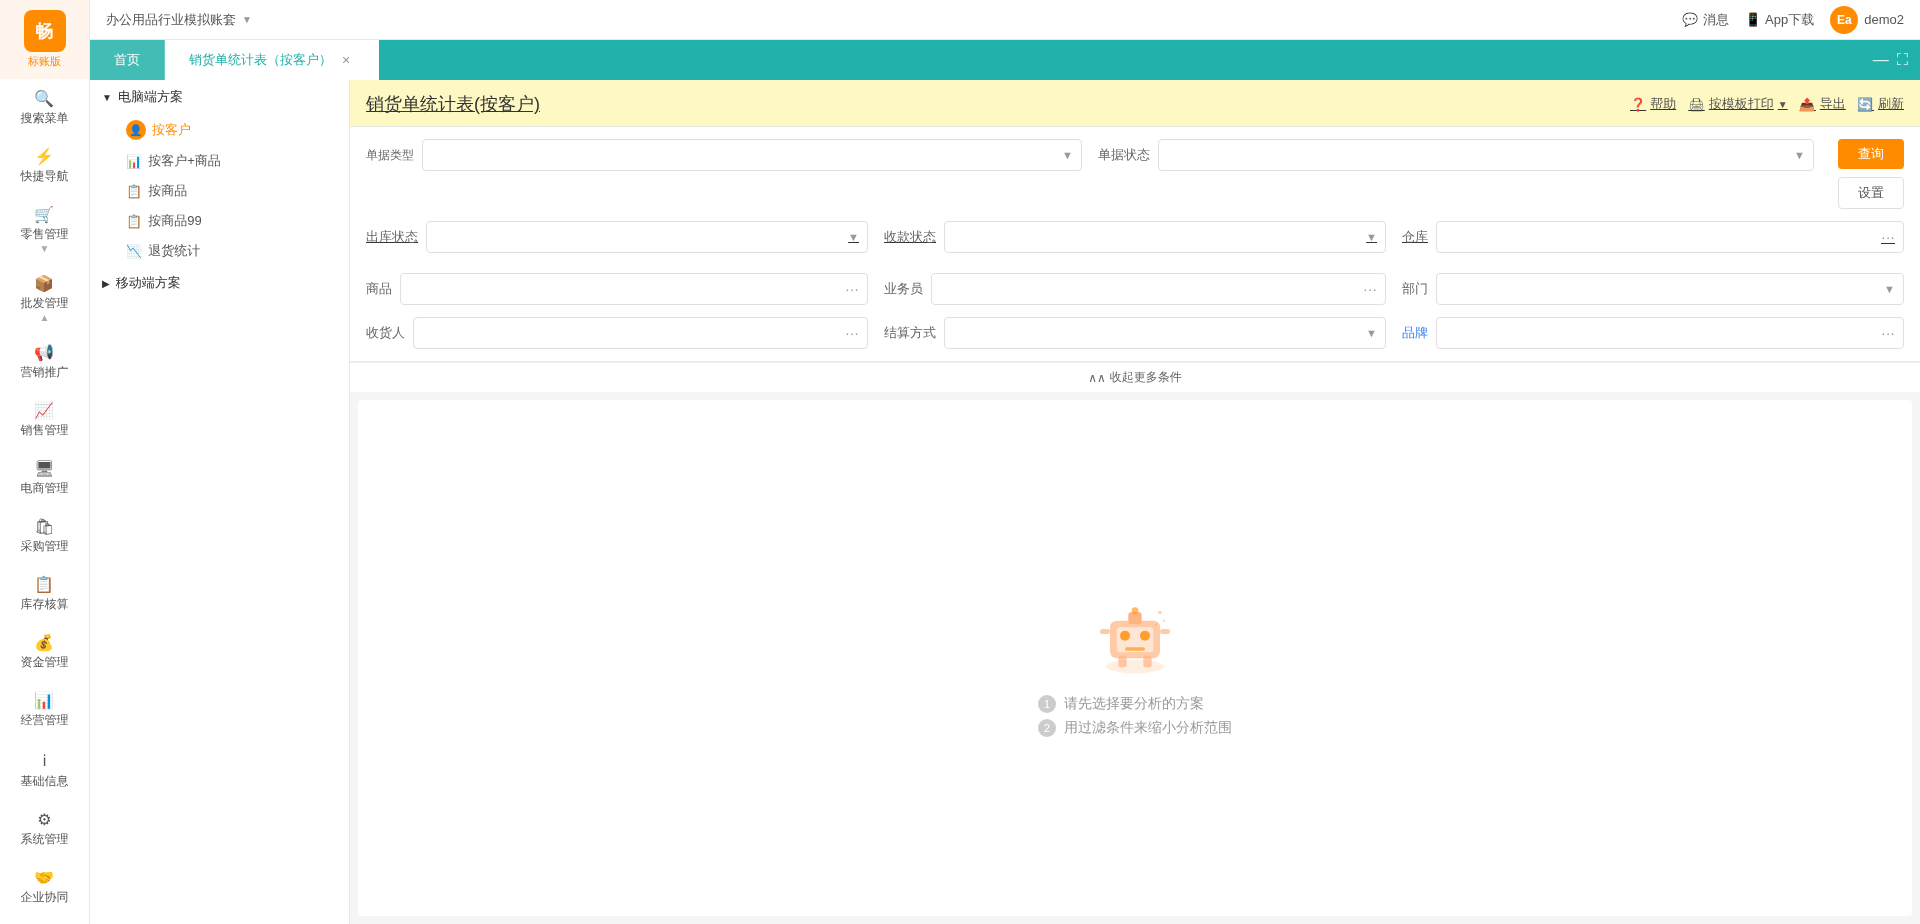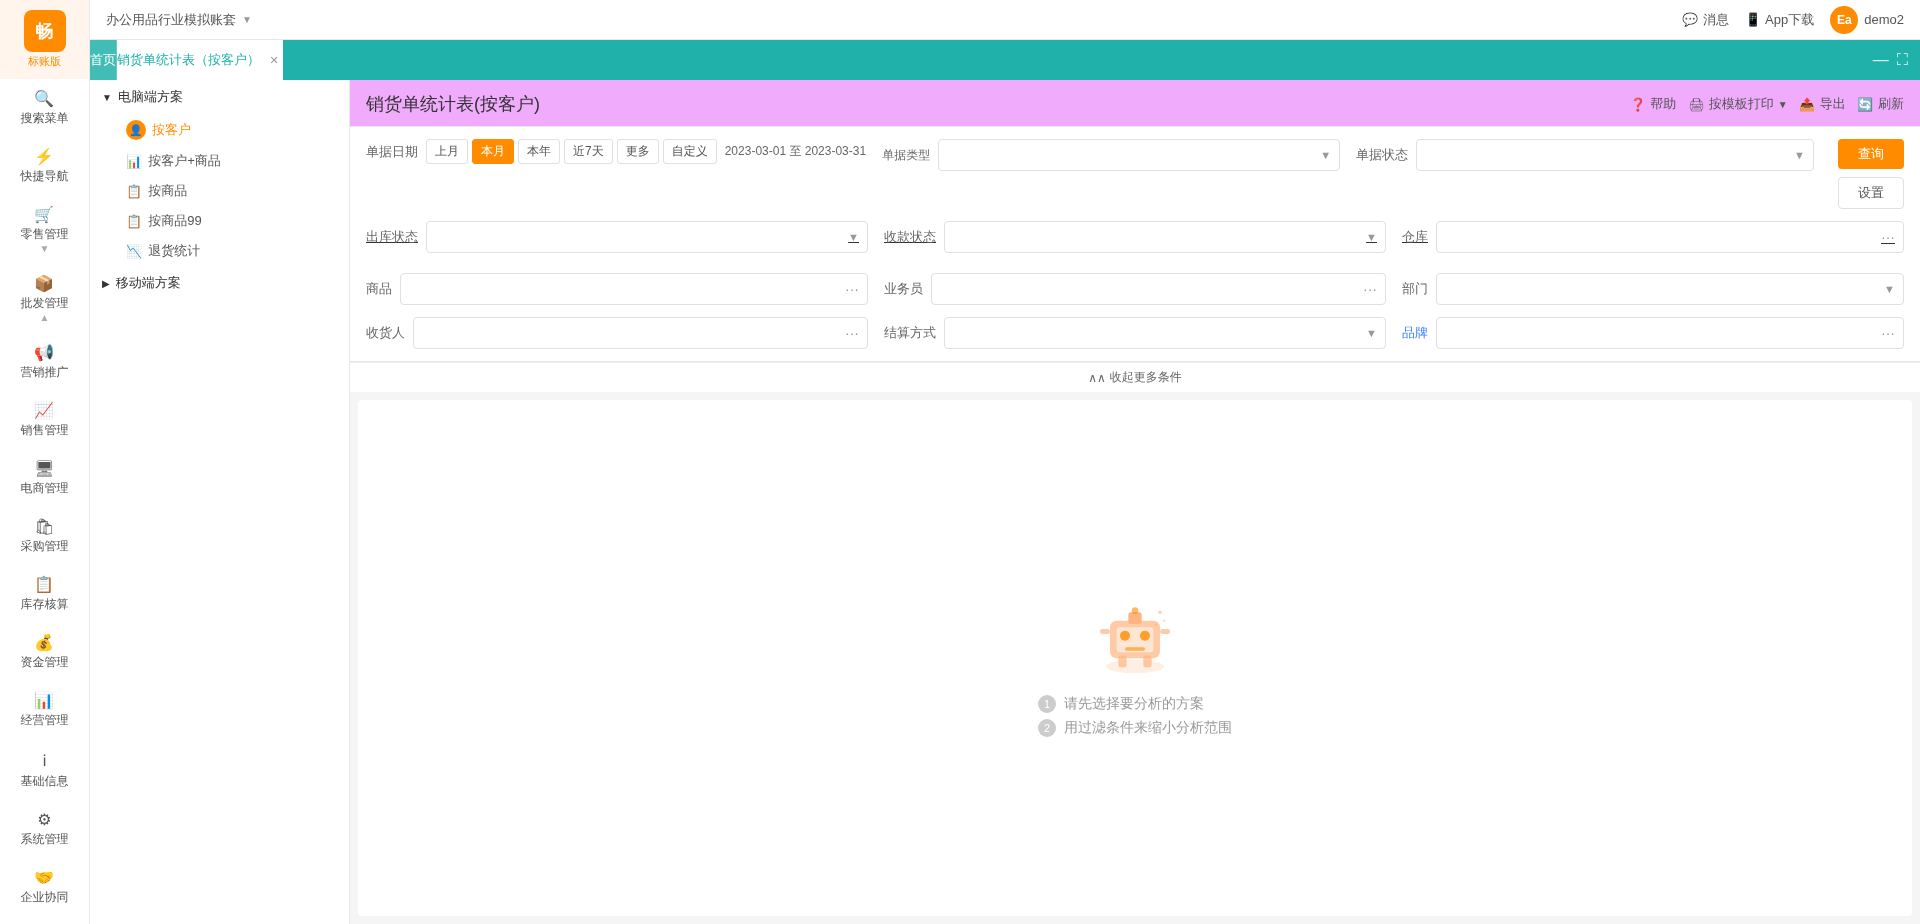--- a/index.html
+++ b/index.html
@@ -18,21 +18,21 @@
 
     
     .topbar { height: 40px; background: #fff; border-bottom: 1px solid #e8e8e8; display: flex; align-items: center; padding: 0 16px; justify-content: space-between; flex-shrink: 0; }
     .topbar-left { display: flex; align-items: center; gap: 8px; font-size: 13px; color: #555; }
     .topbar-right { display: flex; align-items: center; gap: 16px; font-size: 13px; color: #555; }
     .topbar-right .icon-btn { display: flex; align-items: center; gap: 4px; cursor: pointer; color: #555; }
     .avatar { width: 28px; height: 28px; border-radius: 50%; background: #ff8c00; display: flex; align-items: center; justify-content: center; color: white; font-size: 12px; font-weight: bold; }
 
     
     .tabbar { height: 40px; background: #20b2aa; display: flex; align-items: center; flex-shrink: 0; }
-    .tab { height: 100%; display: flex; align-items: center; padding: 0 0; cursor: pointer; font-size: 13px; color: rgba(255,255,255,0.85); gap: 6px; border-right: 1px solid rgba(255,255,255,0.2); justify-content: flex-end; }
+    .tab { height: 100%; display: flex; align-items: center; padding: 0 24px; cursor: pointer; font-size: 13px; color: rgba(255,255,255,0.85); gap: 6px; border-right: 1px solid rgba(255,255,255,0.2); justify-content: flex-end; }
     .tab.active { background: #fff; color: #20b2aa; font-weight: 500; }
     .tab.home { background: rgba(255,255,255,0.15); color: white; }
     .tab-close { width: 16px; height: 16px; display: flex; align-items: center; justify-content: center; border-radius: 50%; font-size: 11px; color: #999; }
     .tab-actions { margin-left: auto; display: flex; align-items: center; padding-right: 12px; gap: 8px; }
     .tab-action-btn { color: rgba(255,255,255,0.85); cursor: pointer; font-size: 16px; }
 
     
     .content { flex: 1; display: flex; overflow: hidden; }
 
     
@@ -42,21 +42,21 @@
     .left-panel-actions { display: flex; gap: 6px; }
     .lp-action { width: 22px; height: 22px; border-radius: 50%; border: 1px solid #ddd; display: flex; align-items: center; justify-content: center; cursor: pointer; font-size: 12px; color: #666; }
     .tree-parent { padding: 8px 12px; display: flex; align-items: center; gap: 6px; cursor: pointer; font-size: 13px; color: #333; font-weight: 500; }
     .tree-child { padding: 6px 12px 6px 36px; display: flex; align-items: center; gap: 6px; cursor: pointer; font-size: 13px; color: #555; }
     .tree-child.active { color: #ff8c00; }
 
     
     .right-panel { flex: 1; display: flex; flex-direction: column; background: #f5f5f5; overflow: hidden; }
 
     
-    .page-header { background: #f0abfc; padding: 12px 16px 0 16px; border-bottom: 1px solid #e8e8e8; flex-shrink: 0; }
+    .page-header { background: #fef9c3; padding: 12px 16px 0 16px; border-bottom: 1px solid #e8e8e8; flex-shrink: 0; text-decoration: underline; }
     .page-header-top { display: flex; align-items: center; justify-content: space-between; margin-bottom: 10px; }
     .page-title { font-size: 18px; color: #333; font-weight: 500; }
     .page-header-actions { display: flex; align-items: center; gap: 12px; }
     .ph-action { display: flex; align-items: center; gap: 4px; font-size: 13px; color: #555; cursor: pointer; }
 
     
     .filter-area { background: #fff; padding: 12px 16px; border-bottom: 1px solid #e8e8e8; flex-shrink: 0; }
     .filter-control { flex: 1; display: flex; align-items: center; border: 1px solid #e0e0e0; border-radius: 4px; padding: 5px 8px; background: #fff; cursor: pointer; min-height: 32px; }
     .filter-control-text { flex: 1; font-size: 13px; color: #999; }
     .filter-control-icon { color: #999; font-size: 11px; }
@@ -260,32 +260,20 @@
               <span>刷新</span>
             </div>
           </div>
         </div>
       </div>
 
       <div class="filter-area">
 
         <div style="display:flex;align-items:flex-start;gap:16px;margin-bottom:12px;">
 
-          <div style="display:flex;align-items:center;gap:8px;min-width:420px;">
-            <span style="font-size:13px;color:#666;white-space:nowrap;">单据日期</span>
-            <div style="display:flex;align-items:center;gap:4px;">
-              <button class="date-btn">上月</button>
-              <button class="date-btn active">本月</button>
-              <button class="date-btn">本年</button>
-              <button class="date-btn">近7天</button>
-              <button class="date-btn">更多</button>
-              <button class="date-btn">自定义</button>
-              <span style="font-size:12px;color:#666;margin-left:4px;">2023-03-01 至 2023-03-31</span>
-            </div>
-          </div>
 
           <div style="display:flex;align-items:center;gap:8px;flex:1;">
             <span style="font-size:12px;color:#666;white-space:nowrap;text-align:right;">单据类型</span>
             <div class="filter-control" style="flex:1;">
               <span class="filter-control-text"></span>
               <span class="filter-control-icon">▼</span>
             </div>
           </div>
 
           <div style="display:flex;align-items:center;gap:8px;flex:1;">

